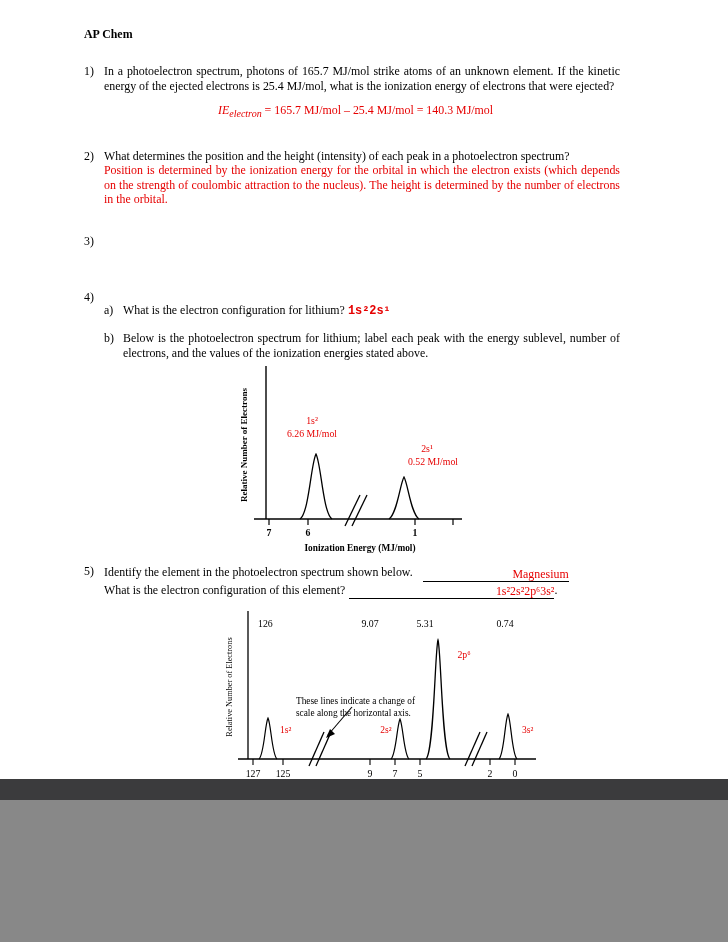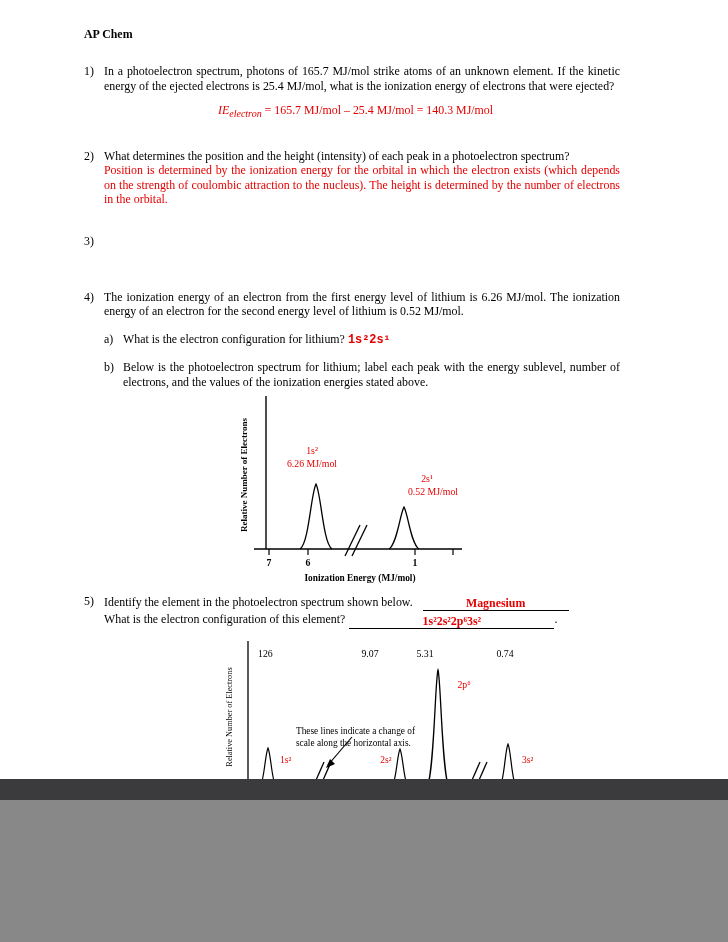--- a/index.html
+++ b/index.html
@@ -20,21 +20,21 @@
   .qnum { flex:0 0 20px; width:20px; }
   .qbody { flex:1; }
   .just { text-align:justify; }
   .red { color:#e60000;font-family:Liberation Mono, monospace; }
   .ansp { text-align:justify; color:#e60000; }
   .q1ans { margin-top:10px; margin-left:114px; color:#e60000; line-height:15px; white-space:nowrap; }
   .q1ans sub { font-size:10px; }
   .sub { display:flex; margin-top:13px; }
   .subnum { flex:0 0 19px; width:19px; }
   .q5line { line-height:17.5px; white-space:nowrap; }
-  .blank { display:inline-block; border-bottom:1px solid #000; text-align:center; color:#e60000; line-height:14px; vertical-align:bottom;font-weight:bold; }
+  .blank { display:inline-block; border-bottom:1px solid #000; text-align:right; color:#e60000; line-height:14px; vertical-align:bottom; }
   .chart1 { display:block; margin:3px 0 0 134px; }
   .chart2 { display:block; margin:8px 0 0 120px; }
   svg text { font-family:"Liberation Serif","DejaVu Serif",serif; }
   .footer-bar { position:absolute; left:0; bottom:0; width:728px; height:21px; background:#3b3b3d; }
 </style>
 </head>
 <body>
 
 <div class="page">
 
@@ -60,21 +60,20 @@
 
   <div class="q" style="margin-top:27px">
     <div class="qnum">3)</div>
     <div class="qbody">
     </div>
   </div>
 
   <div class="q" style="margin-top:41px">
     <div class="qnum">4)</div>
     <div class="qbody">
-      <p class="just">The ionization energy of an electron from the first energy level of lithium is 6.26 MJ/mol. The ionization energy of an electron for the second energy level of lithium is 0.52 MJ/mol.</p>
 
       <div class="sub">
         <div class="subnum">a)</div>
         <p><span>What is the electron configuration for lithium?</span>
            <span class="red bold">1s²2s¹</span></p>
       </div>
 
       <div class="sub">
         <div class="subnum">b)</div>
         <p class="just">Below is the photoelectron spectrum for lithium; label each peak with the energy sublevel, number of electrons, and the values of the ionization energies stated above.</p>

